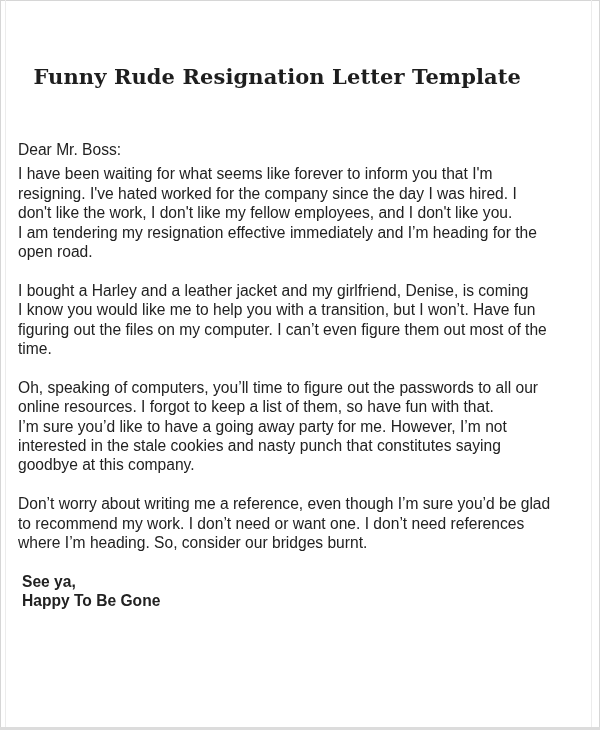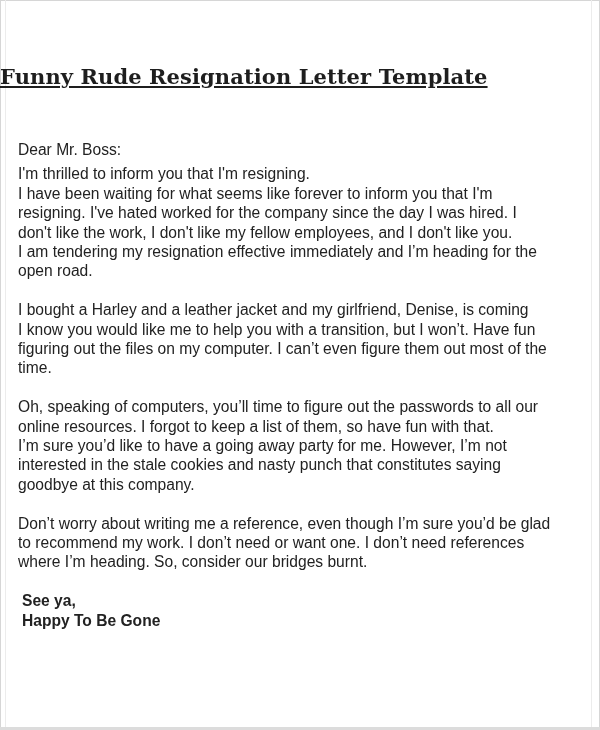--- a/index.html
+++ b/index.html
@@ -37,29 +37,28 @@
     position: absolute;
     left: 0; top: 727px;
     width: 600px; height: 3px;
     background: #dcdcdc;
   }
   .title {
     position: absolute;
     left: 0;
     top: 62px;
     width: 521px;
-    text-align: left;
+    text-align: right;
     font-family: "DejaVu Serif", "Liberation Serif", serif;
     font-weight: bold;
     font-size: 21px;
     letter-spacing: 0.1px;
     color: #1e1e1e;
     margin: 0;
     line-height: 30px;
-    text-decoration: underline;
   }
   .letter {
     position: absolute;
     left: 18px;
     top: 140px;
     width: 575px;
     font-family: "Liberation Sans", sans-serif;
     font-size: 15.6px;
     line-height: 19.4px;
     color: #222222;
@@ -86,21 +85,20 @@
 <div class="inner-line-left"></div>
 <div class="inner-line-right"></div>
 <div class="bottom-bar"></div>
 
 <h1 class="title">Funny Rude Resignation Letter Template</h1>
 
 <div class="letter">
   <p class="greeting">Dear Mr. Boss:</p>
 
   <p class="para">
-    <span class="line">I'm thrilled to inform you that I'm resigning.</span>
     <span class="line">I have been waiting for what seems like forever to inform you that I'm</span>
     <span class="line">resigning. I've hated worked for the company since the day I was hired. I</span>
     <span class="line">don't like the work, I don't like my fellow employees, and I don't like you.</span>
     <span class="line">I am tendering my resignation effective immediately and I’m heading for the</span>
     <span class="line">open road.</span>
   </p>
 
   <p class="para">
     <span class="line">I bought a Harley and a leather jacket and my girlfriend, Denise, is coming</span>
     <span class="line">I know you would like me to help you with a transition, but I won’t. Have fun</span>

